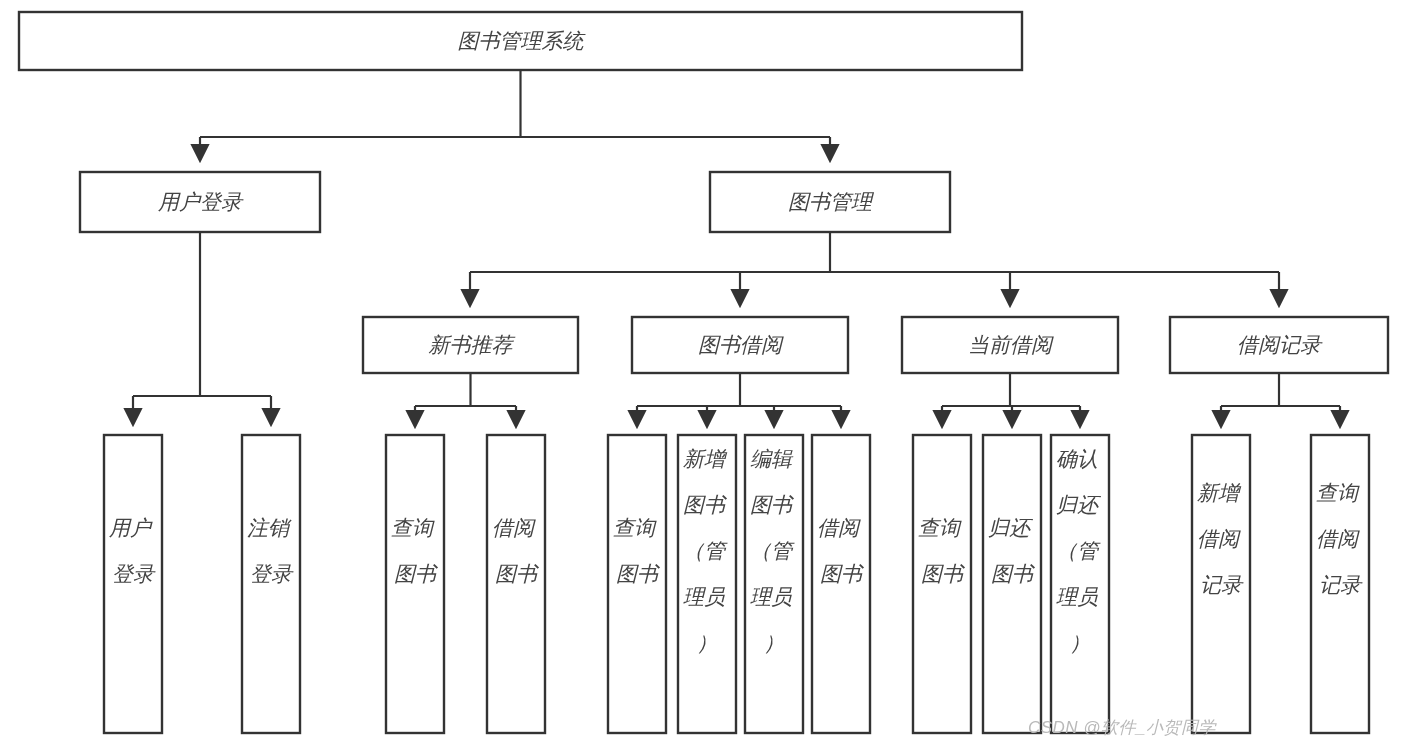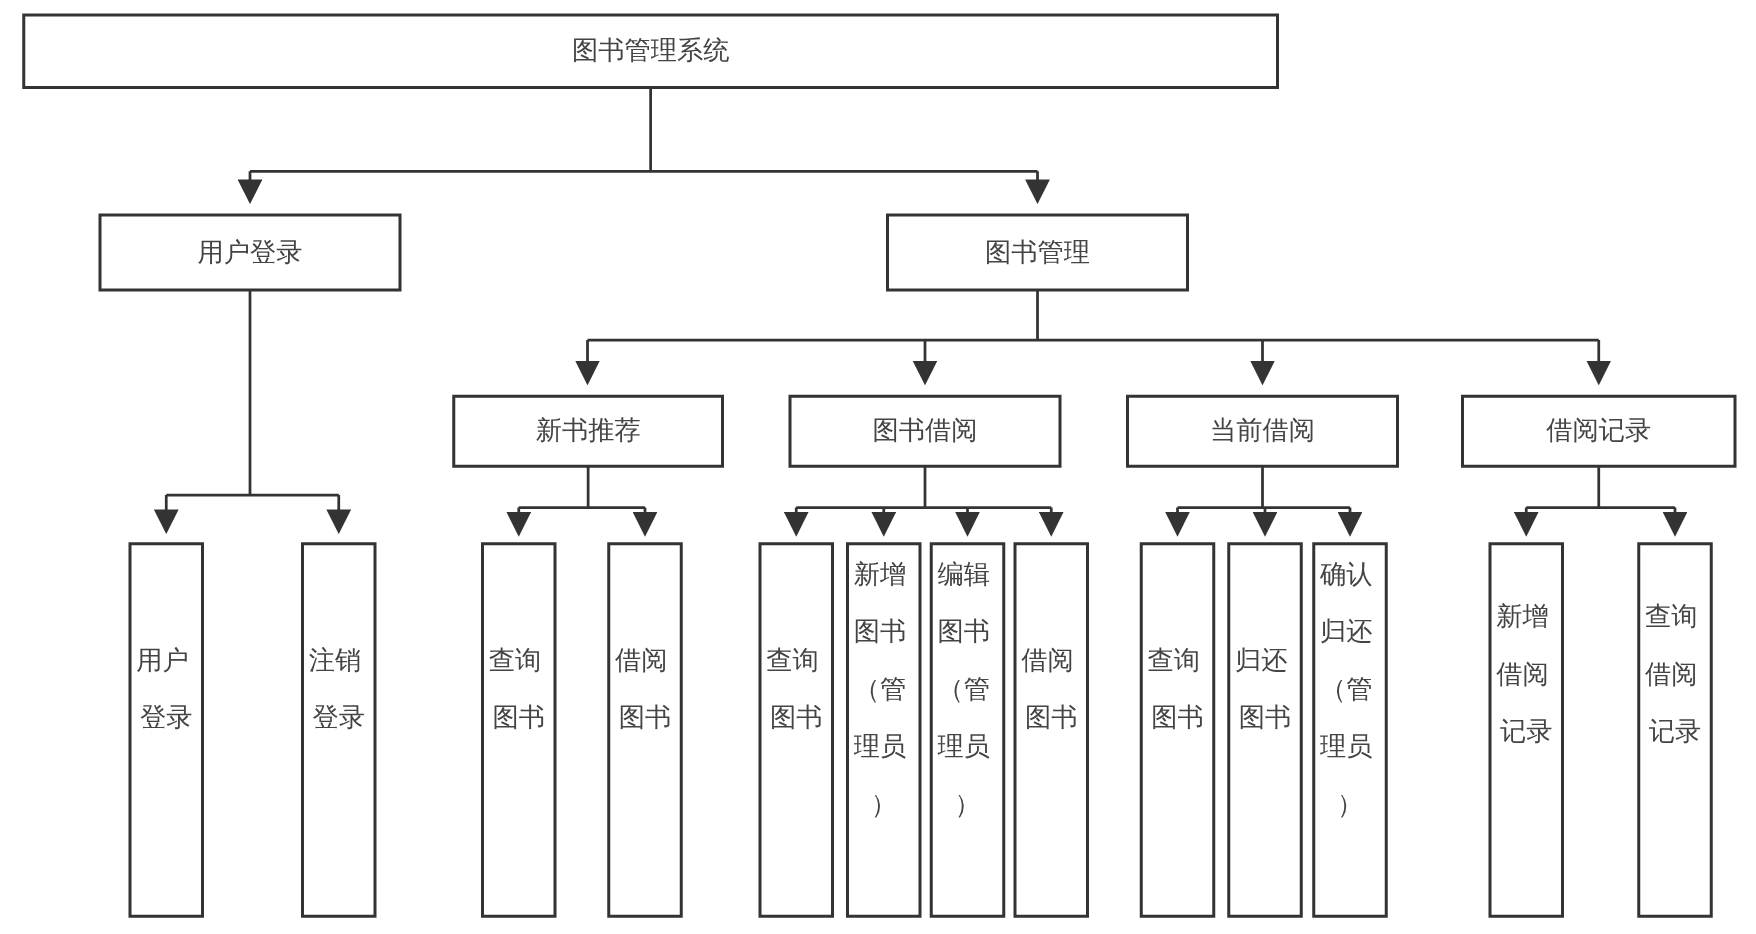--- a/index.html
+++ b/index.html
@@ -10,20 +10,21 @@
   body {
     width: 1405px;
     height: 747px;
     font-family: "Liberation Sans", "DejaVu Sans", sans-serif;
     overflow: hidden;
   }
   #diagram-root {
     position: relative;
     width: 1228px;
     height: 747px;
+    font-style: italic;
   }
   svg#flow {
     position: absolute;
     top: 0;
     left: 0;
     width: 1405px;
     height: 747px;
     display: block;
   }
   .node-rect {
@@ -275,14 +276,15 @@
     <g>
       <rect class="node-rect" x="1311" y="435" width="58" height="298"></rect>
       <text class="leaf-label" x="1340" y="500">
         <tspan x="1340" dy="0">查询</tspan>
         <tspan x="1340" dy="46">借阅</tspan>
         <tspan x="1340" dy="46">记录</tspan>
       </text>
     </g>
   </svg>
 
+  <div class="watermark">CSDN @软件_小贺同学</div>
 
 </div>
 
 </body></html>

